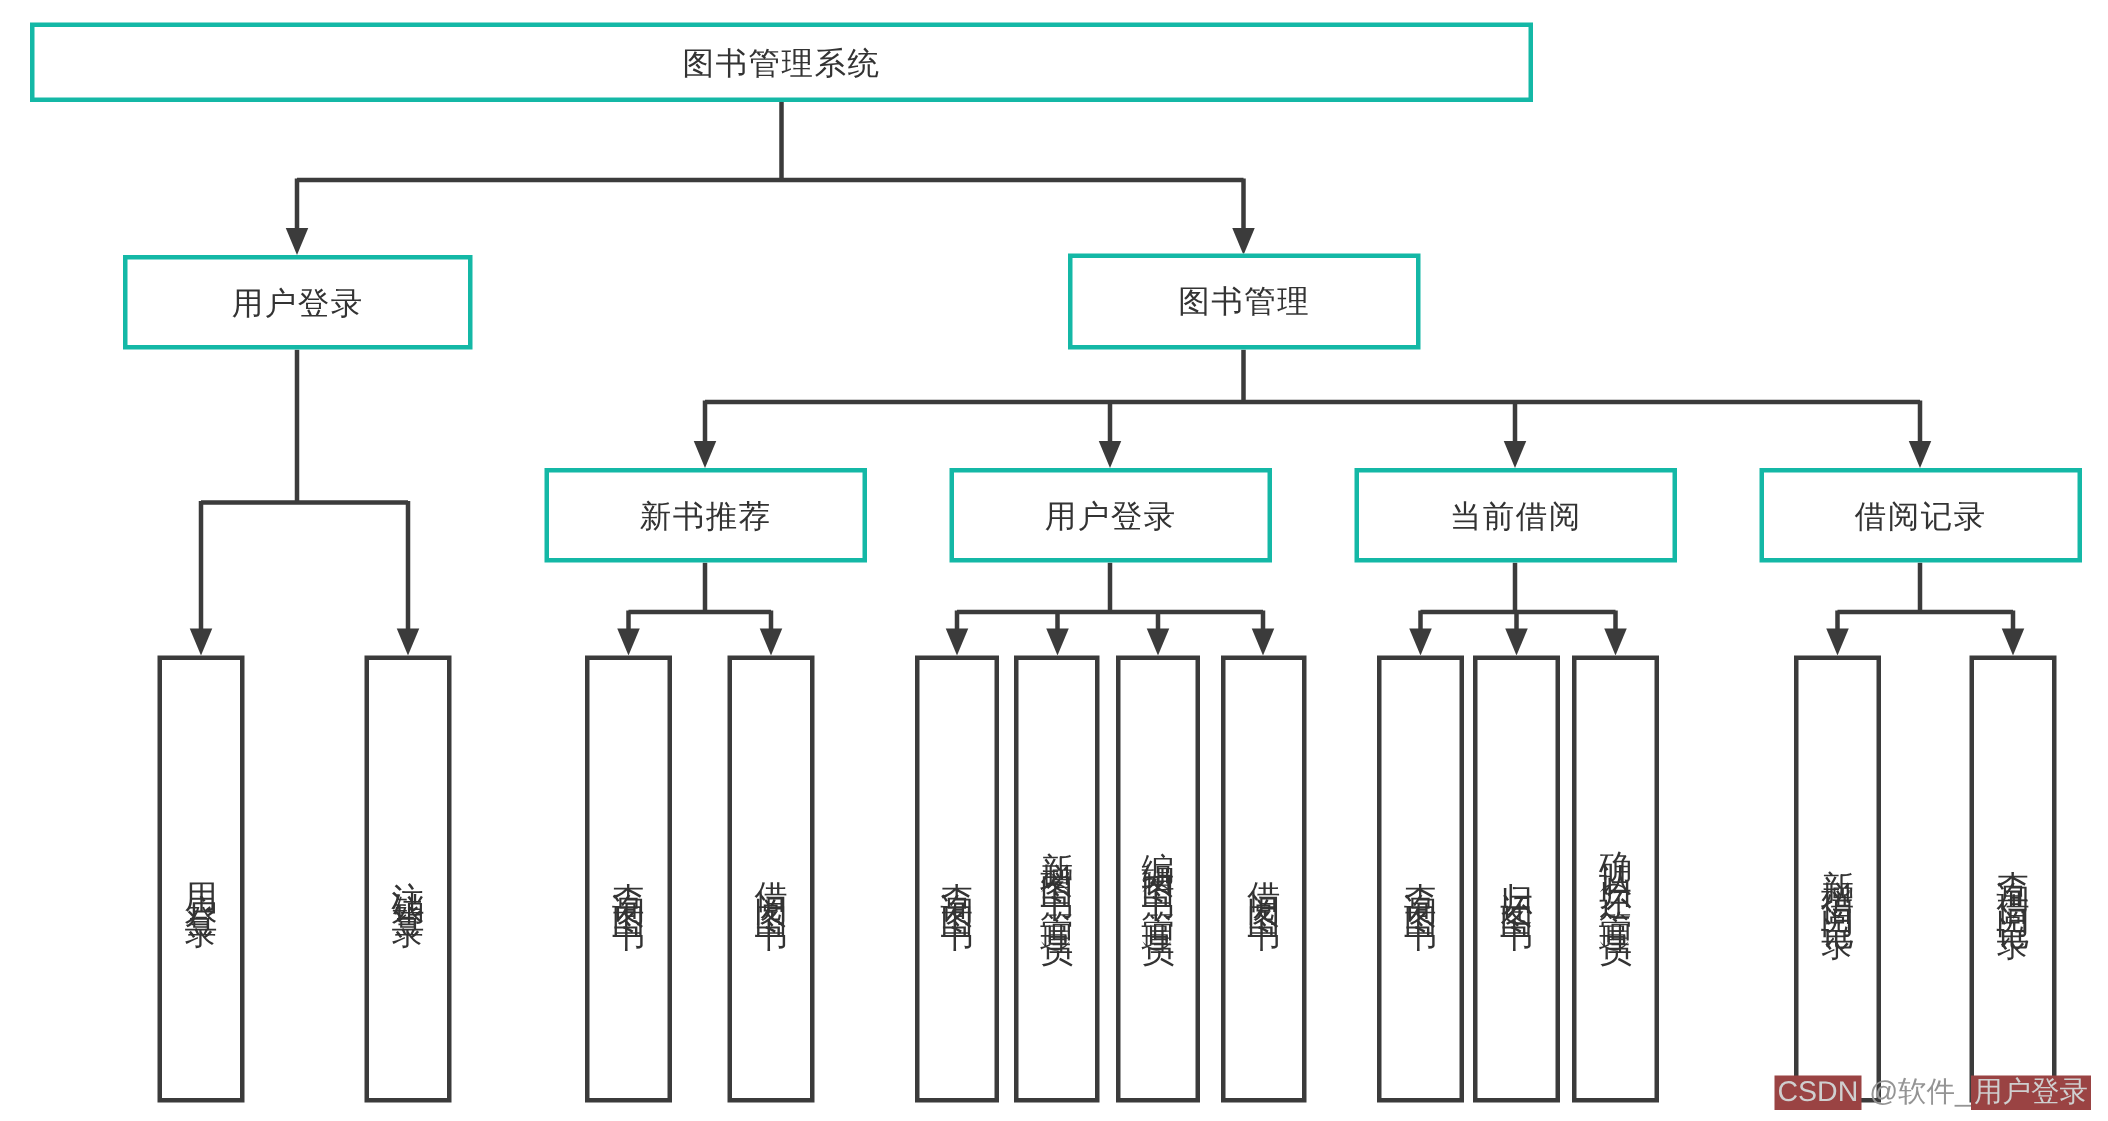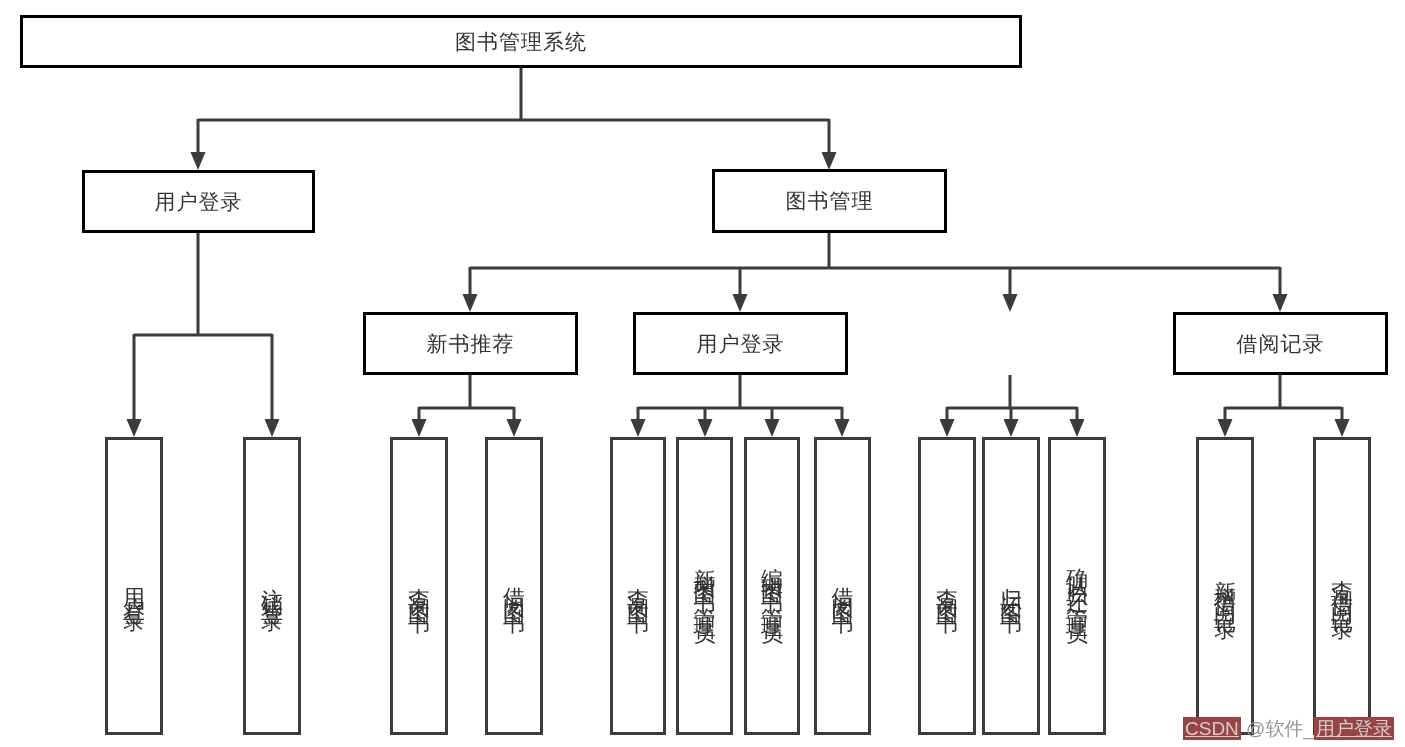--- a/index.html
+++ b/index.html
@@ -16,21 +16,21 @@
     overflow: hidden;
   }
   .connectors {
     position: absolute;
     left: 0; top: 0;
     width: 1405px; height: 747px;
   }
   .node {
     position: absolute;
     box-sizing: border-box;
-    border: 3px solid #000000;
+    border: 3px solid #14b8a6;
     background: #ffffff;
     display: flex;
     align-items: center;
     justify-content: center;
     color: #333333;
     font-size: 21px;
     letter-spacing: 1px;
     text-align: center;
   }
   .node-root   { left: 20px;   top: 15px;  width: 1002px; height: 53px; }
@@ -81,21 +81,20 @@
     top: 716px;
     font-size: 19px;
     color: #949494;
     white-space: nowrap;
     line-height: 26px;
   }
   .watermark .hl {
     background: #9a4343;
     color: #cfcfcf;
     padding: 1px 2px;
-    text-decoration: underline;
   }
 </style>
 </head>
 <body>
 
 <div class="canvas">
 
   <svg class="connectors" viewBox="0 0 1405 747" xmlns="http://www.w3.org/2000/svg">
     <g stroke="#3b3b3b" stroke-width="3" fill="none">
 
@@ -146,20 +145,23 @@
   <div class="node node-l2b">
     <span>图书管理</span>
   </div>
 
   <div class="node node-l3 node-l3a">
     <span>新书推荐</span>
   </div>
   <div class="node node-l3 node-l3b">
     <span>用户登录</span>
   </div>
+  <div class="node node-l3 node-l3c">
+    <span>当前借阅</span>
+  </div>
   <div class="node node-l3 node-l3d">
     <span>借阅记录</span>
   </div>
 
   <div class="leaf lf-a1">
     <span>用户登录</span>
   </div>
   <div class="leaf lf-a2">
     <span>注销登录</span>
   </div>

